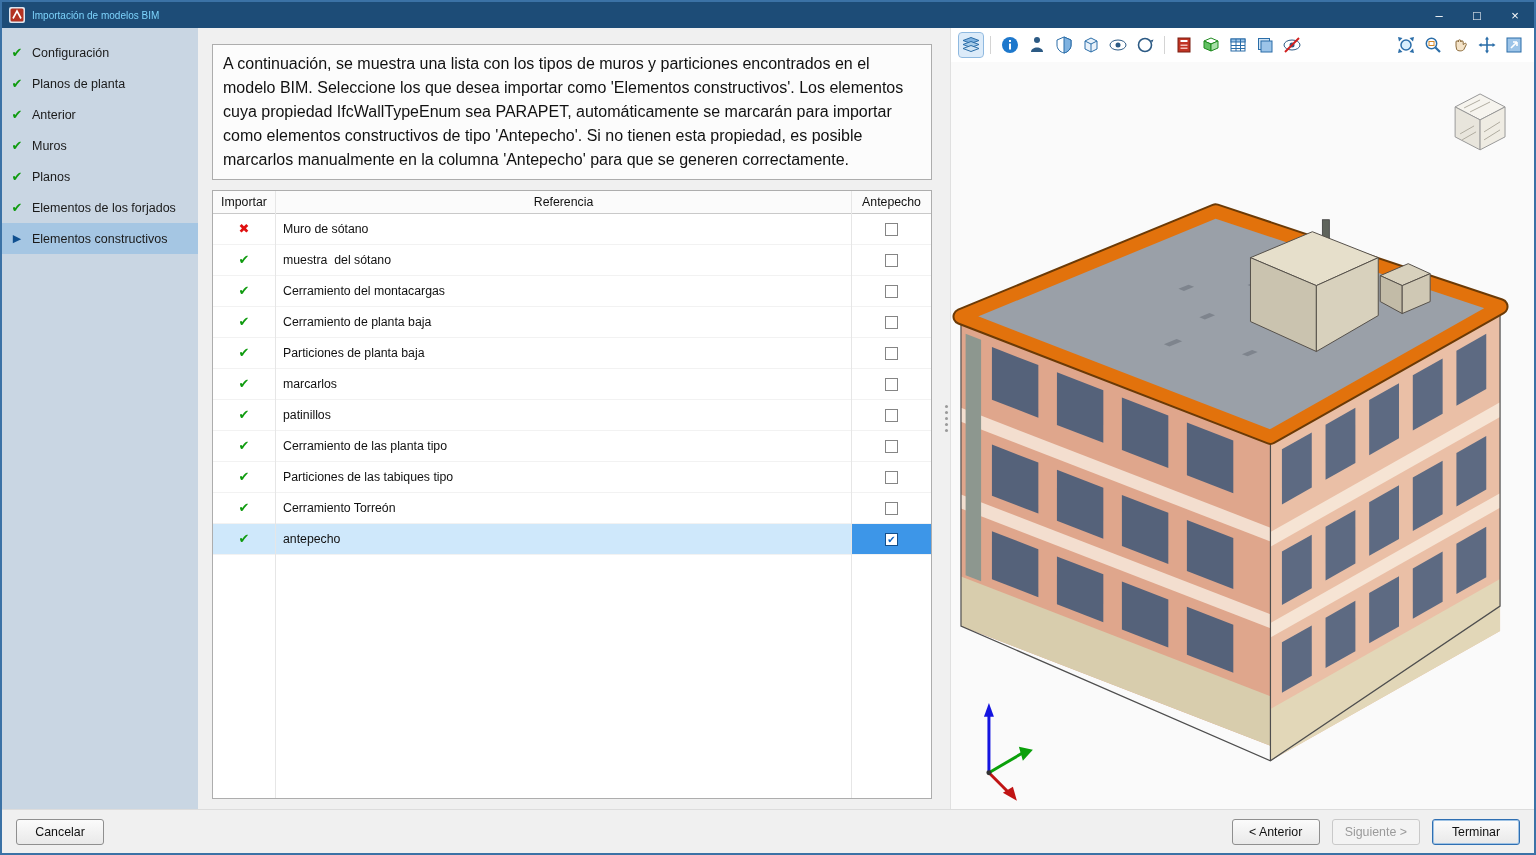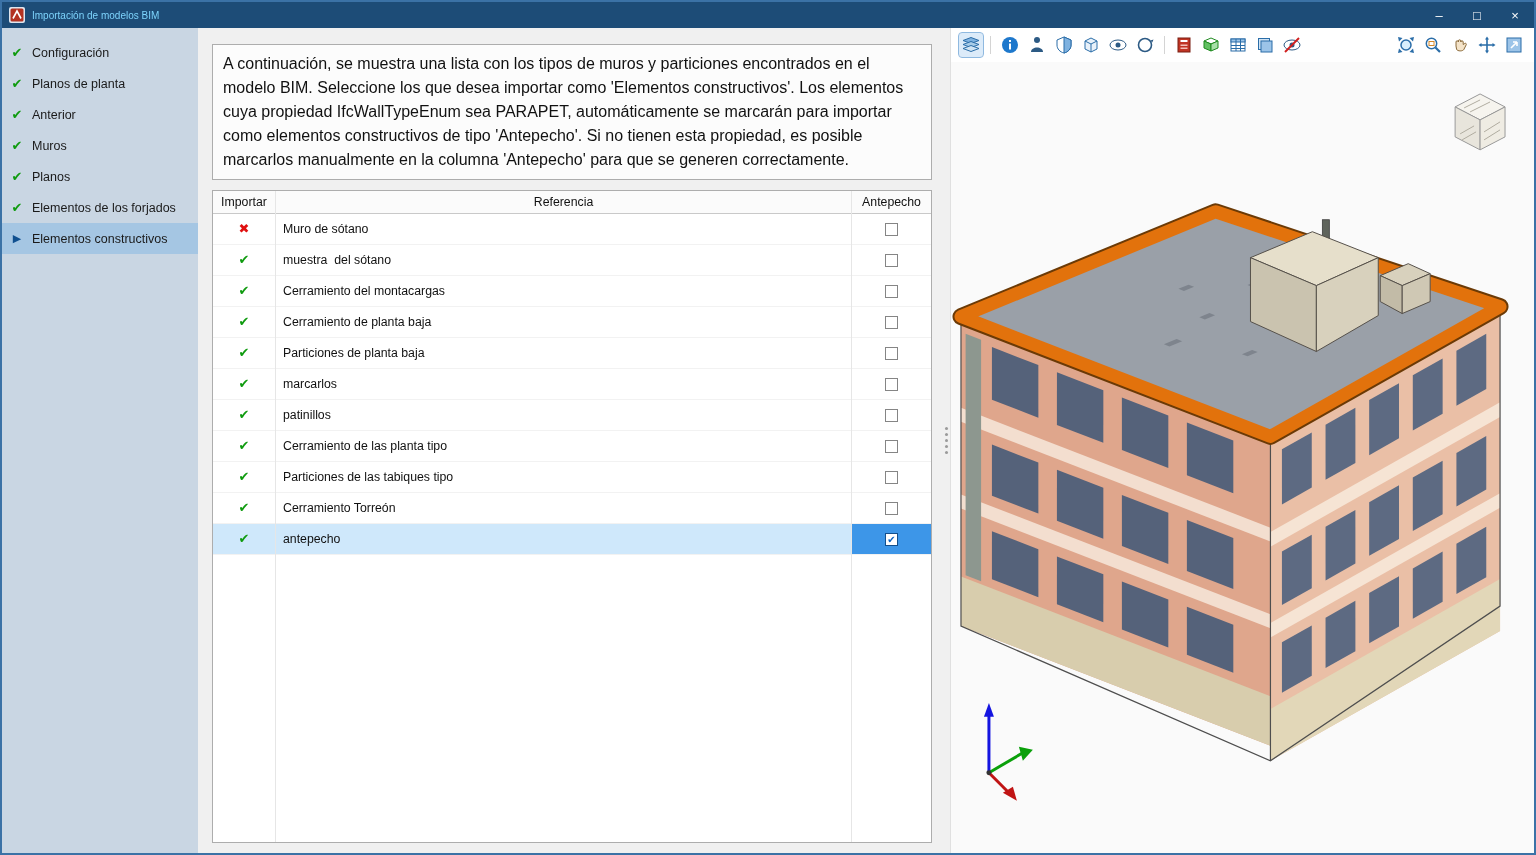--- a/index.html
+++ b/index.html
@@ -415,13 +415,21 @@
             <polygon points="68,686 72,700 82,689" fill="#0aa00a"></polygon>
             <line x1="38" y1="712" x2="58" y2="732" stroke="#c01414" stroke-width="3"></line>
             <polygon points="52,732 62,726 66,740" fill="#c01414"></polygon>
             <circle cx="38" cy="712" r="2.5" fill="#333333"></circle>
           </g>
         </svg>
       </div>
     </div>
   </div>
 
+  <div class="footer">
+    <button class="btn">Cancelar</button>
+    <div class="footer-right">
+      <button class="btn">&lt; Anterior</button>
+      <button class="btn disabled">Siguiente &gt;</button>
+      <button class="btn primary">Terminar</button>
+    </div>
+  </div>
 </div>
 
 </body></html>

